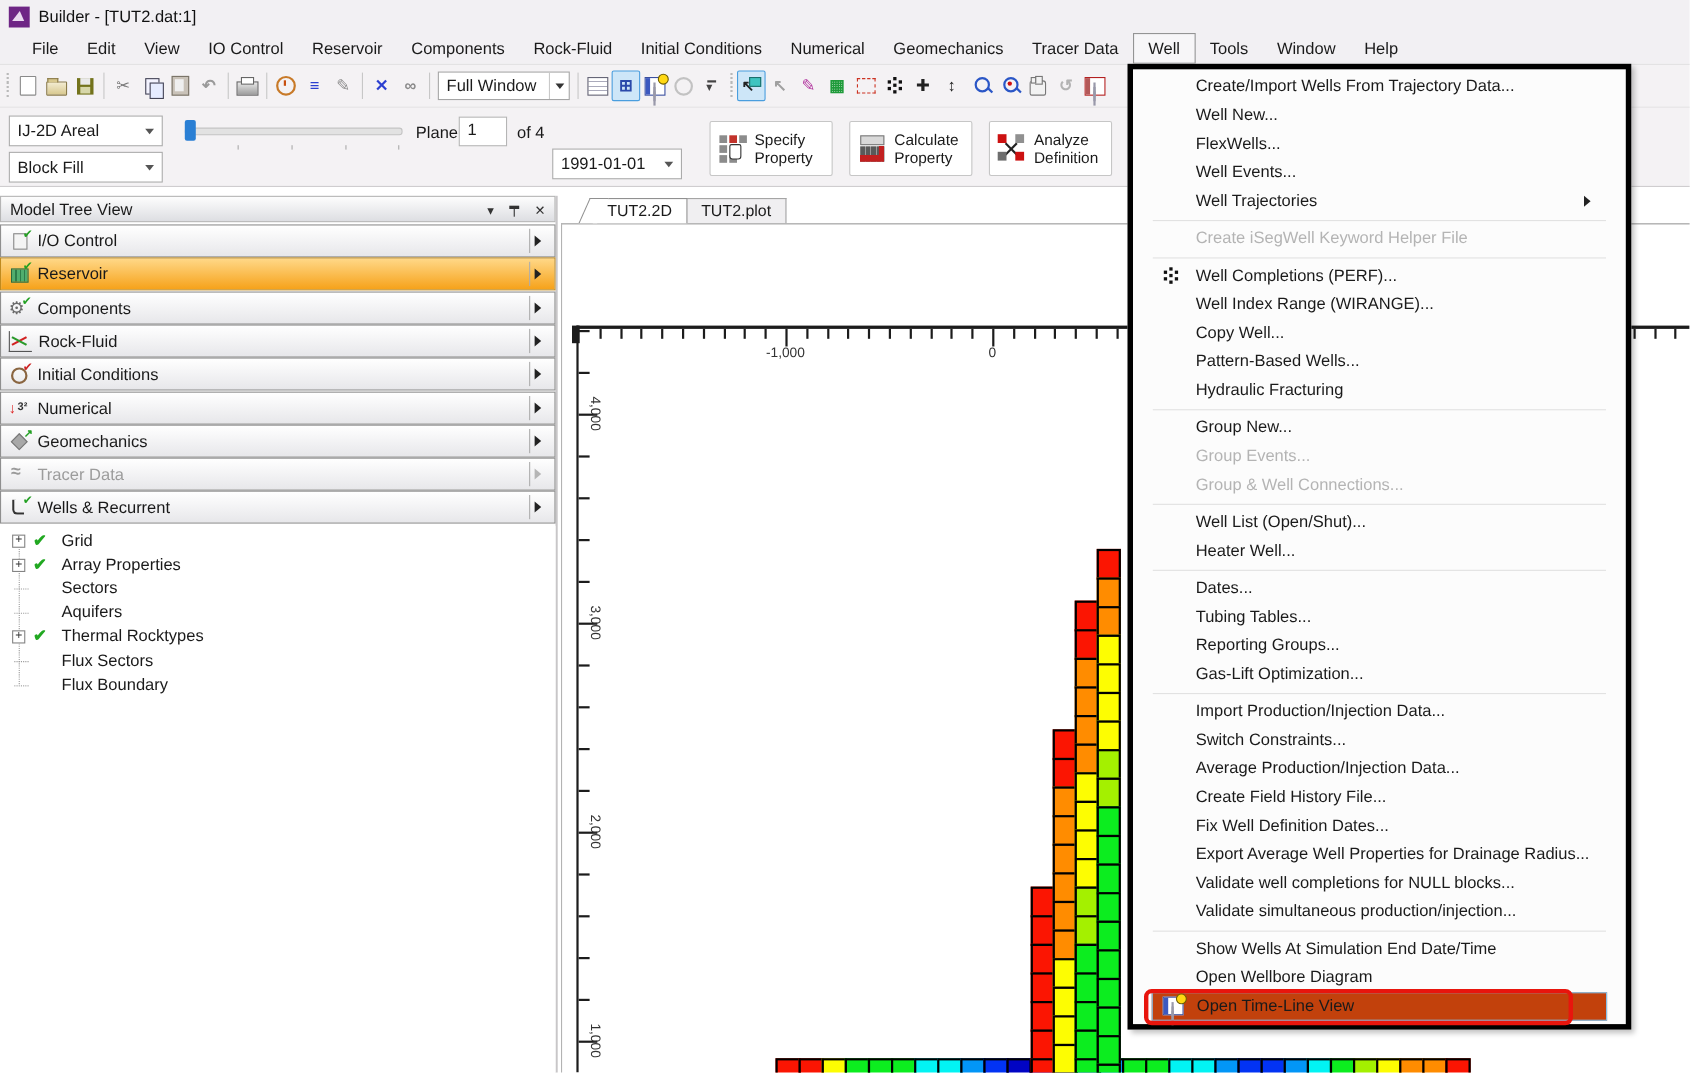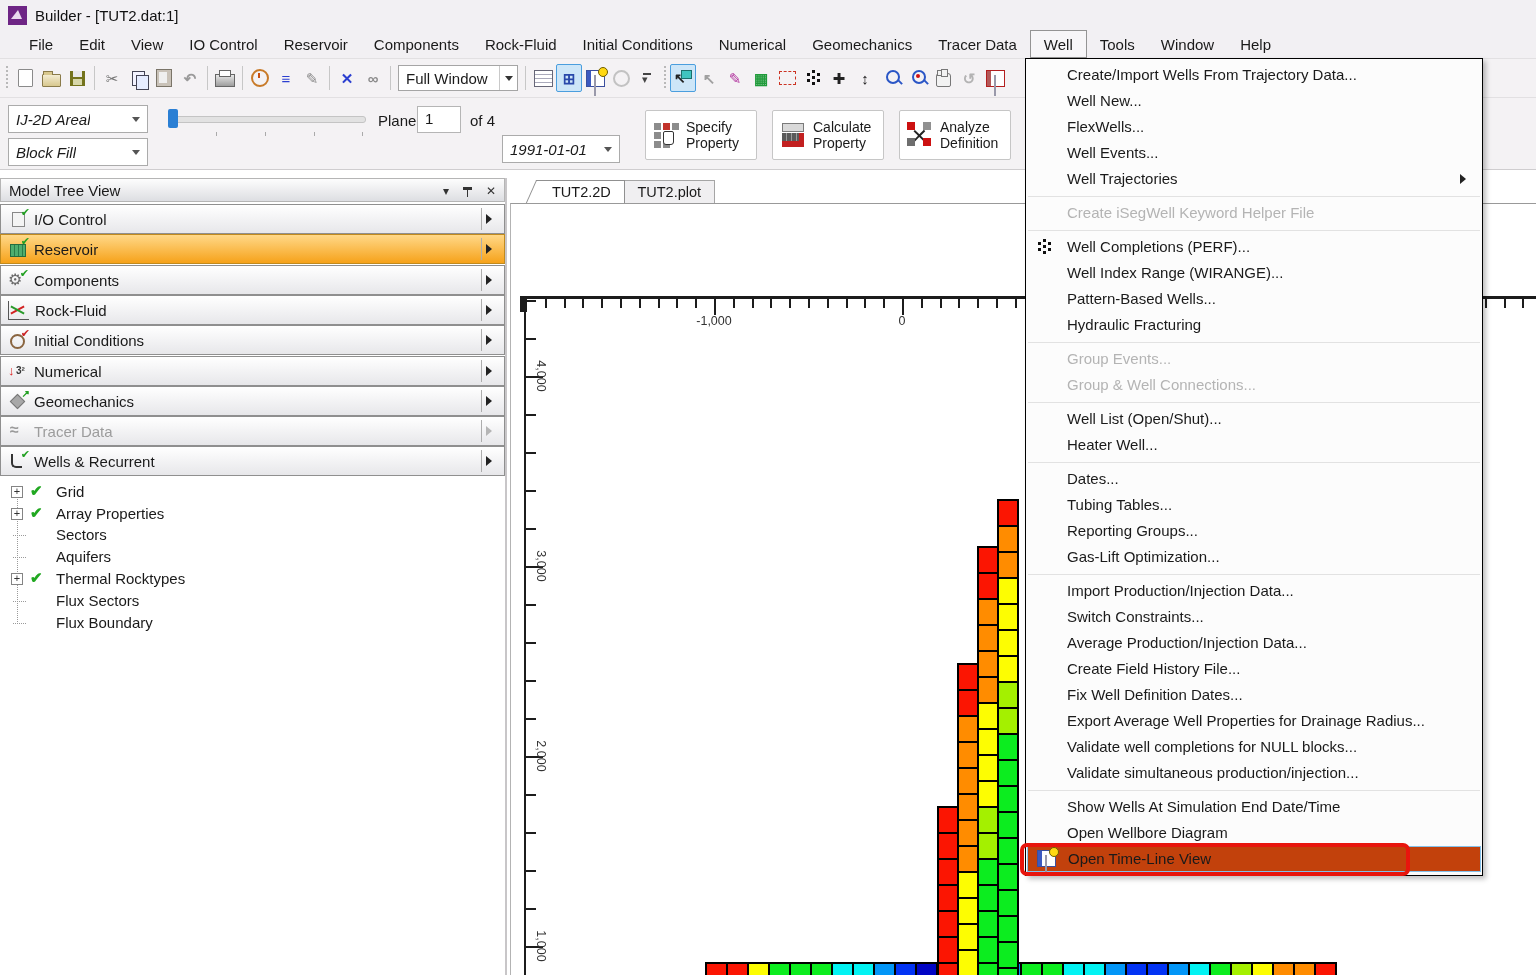--- a/index.html
+++ b/index.html
@@ -89,21 +89,21 @@
   #fw-combo{width:120px;height:26px;background:#fff;border:1px solid #a5a5a5;display:flex;align-items:center;
       justify-content:space-between;margin:0 3px;font-size:15px;box-sizing:border-box;}
   #fw-combo .fw-label{padding-left:7px;}
   .ddbtn{width:17px;height:100%;display:flex;align-items:center;justify-content:center;border-left:1px solid #c9c9c9;}
   .tri-down{width:0;height:0;border:4px solid transparent;border-top:5px solid #333;margin-top:4px;}
 
   
   #toolbar2{position:absolute;left:0;top:98px;width:1536px;height:72px;background:#f4f2f4;
             border-bottom:1px solid #cfcdcf;box-sizing:border-box;}
   .combo{position:absolute;background:#fff;border:1px solid #ababab;display:flex;align-items:center;
-         justify-content:space-between;font-size:15px;box-sizing:border-box;font-style:italic;}
+         justify-content:space-between;font-size:15px;box-sizing:border-box;}
   .combo .c-label{padding-left:7px;white-space:nowrap;overflow:hidden;}
   .chev{width:0;height:0;border:4px solid transparent;border-top:5px solid #555;margin:4px 7px 0 0;}
   .t2lbl{position:absolute;font-size:15px;}
   #plane-input{position:absolute;background:#fff;border:1px solid #b5b5b5;font-size:15px;
          padding:3px 0 0 7px;box-sizing:border-box;}
   #slider{position:absolute;left:168px;top:10px;width:196px;height:26px;}
   #slider .track{position:absolute;left:0;top:8px;width:196px;height:5px;background:#e2e2e2;
          border:1px solid #c4c4c4;border-radius:3px;}
   #slider .handle{position:absolute;left:0;top:1px;width:10px;height:19px;background:#2a7fd4;border-radius:2px;}
   #slider .stick{position:absolute;top:24px;width:1px;height:4px;background:#aaa;}
@@ -200,22 +200,22 @@
   .xtick{position:absolute;width:2px;background:#1c1c1c;top:95px;}
   .ytick{position:absolute;height:2px;background:#1c1c1c;left:15px;}
   .xlab{position:absolute;top:110px;transform:translateX(-50%);font-size:12.5px;color:#333;}
   .ylab{position:absolute;left:30px;transform:translate(-50%,-50%) rotate(90deg);font-size:12.5px;color:#333;
       white-space:nowrap;}
   .cell{position:absolute;width:22px;height:28px;border:2px solid #000;box-sizing:border-box;}
   .bcell{position:absolute;width:23px;height:16px;border:2px solid #000;box-sizing:border-box;}
 
   
   #wellmenu{position:absolute;left:1025px;top:58px;width:458px;background:#fcfcfc;
-      border:1px solid #000000;box-shadow:3px 3px 5px rgba(0,0,0,.25);box-sizing:border-box;
-      padding:3px 0;z-index:50;}
+      border:5px solid #000000;box-shadow:3px 3px 5px rgba(0,0,0,.25);box-sizing:border-box;
+      padding:3px 16px;z-index:50;}
   .m-item{position:relative;height:26px;line-height:26px;padding-left:40px;font-size:15px;
       white-space:nowrap;margin:0 1px;}
   .m-item.dis{color:#b4b4b4;}
   .m-item.hl{background:#c2410c;border:1px solid #84c1ea;box-sizing:border-box;line-height:24px;}
   .m-sep{height:1px;background:#e2e2e2;margin:3.5px 2px;}
   .m-sub{position:absolute;right:10px;top:8px;width:0;height:0;border:5px solid transparent;
       border-left:6px solid #222;}
   .m-gutter{position:absolute;left:9px;top:4px;}
   .redbox{position:absolute;left:-8px;top:-4px;width:390px;height:33px;border:4px solid #e8150d;
       border-radius:7px;box-sizing:border-box;pointer-events:none;z-index:60;}
@@ -691,23 +691,25 @@
     <div class="m-item"><span>Create/Import Wells From Trajectory Data...</span></div>
     <div class="m-item"><span>Well New...</span></div>
     <div class="m-item"><span>FlexWells...</span></div>
     <div class="m-item"><span>Well Events...</span></div>
     <div class="m-item"><span>Well Trajectories</span><span class="m-sub"></span></div>
     <div class="m-sep"></div>
     <div class="m-item dis"><span>Create iSegWell Keyword Helper File</span></div>
     <div class="m-sep"></div>
     <div class="m-item"><span>Well Completions (PERF)...</span><span class="m-gutter g-perf"></span></div>
     <div class="m-item"><span>Well Index Range (WIRANGE)...</span></div>
+    <div class="m-item"><span>Copy Well...</span></div>
     <div class="m-item"><span>Pattern-Based Wells...</span></div>
     <div class="m-item"><span>Hydraulic Fracturing</span></div>
     <div class="m-sep"></div>
+    <div class="m-item"><span>Group New...</span></div>
     <div class="m-item dis"><span>Group Events...</span></div>
     <div class="m-item dis"><span>Group &amp; Well Connections...</span></div>
     <div class="m-sep"></div>
     <div class="m-item"><span>Well List (Open/Shut)...</span></div>
     <div class="m-item"><span>Heater Well...</span></div>
     <div class="m-sep"></div>
     <div class="m-item"><span>Dates...</span></div>
     <div class="m-item"><span>Tubing Tables...</span></div>
     <div class="m-item"><span>Reporting Groups...</span></div>
     <div class="m-item"><span>Gas-Lift Optimization...</span></div>

